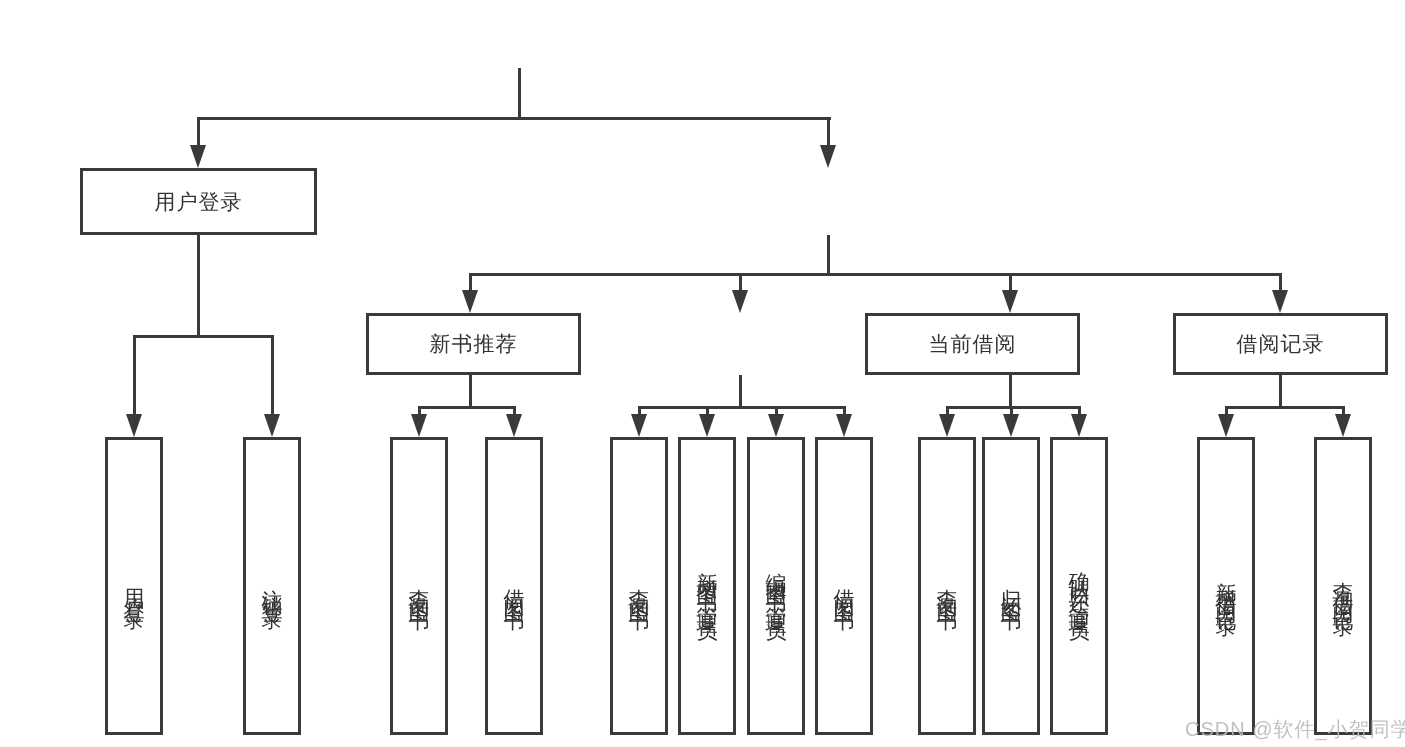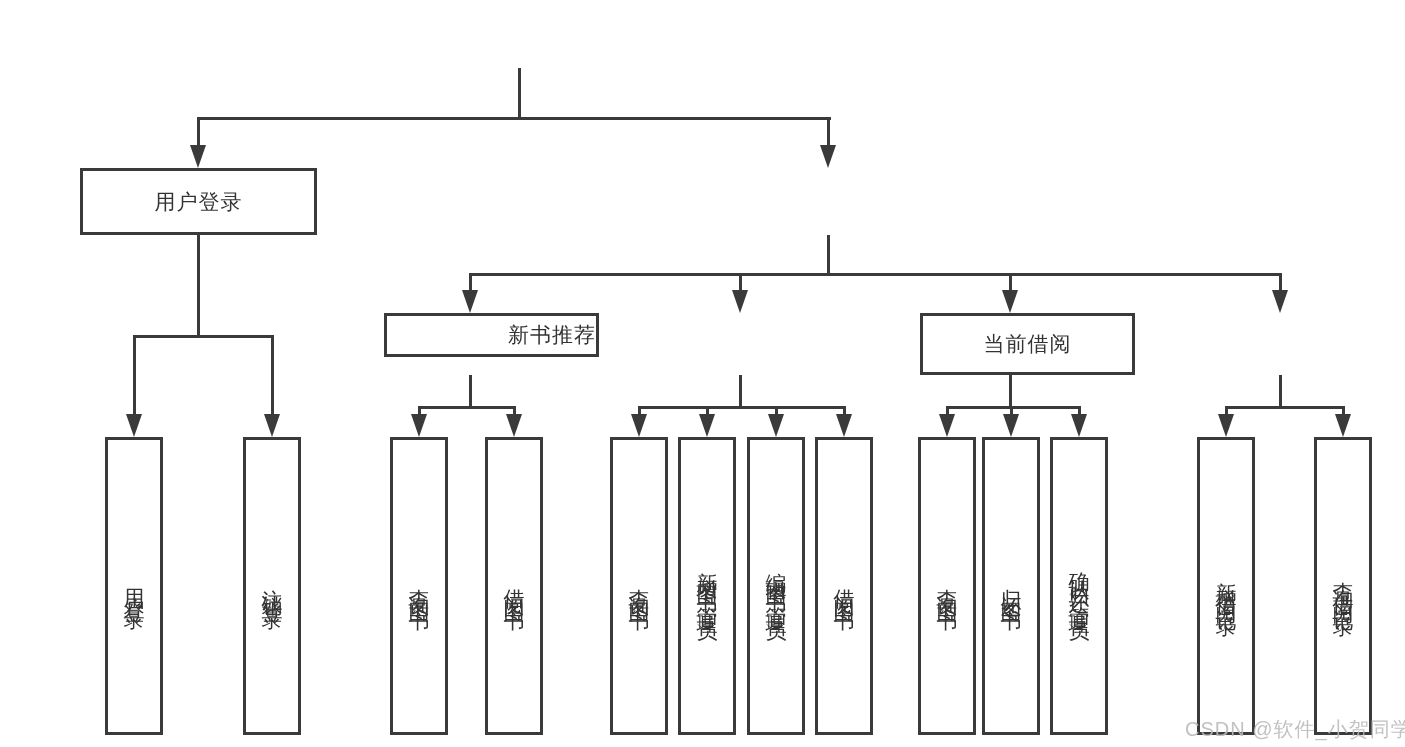--- a/index.html
+++ b/index.html
@@ -115,25 +115,28 @@
   <div class="vline" style="left:1225px; top:406px; height:12px;"></div>
   <div class="vline" style="left:1342px; top:406px; height:12px;"></div>
   <div class="arrow" style="left:1218px; top:414px;"></div>
   <div class="arrow" style="left:1335px; top:414px;"></div>
 
 
   <div class="box hbox" style="left:80px; top:168px; width:237px; height:67px;">
     <span>用户登录</span>
   </div>
 
-  <div class="box hbox" style="left:384px; top:313px; width:215px; height:44px;justify-content:flex-end;">
+  <div class="box hbox" style="left:366px; top:313px; width:215px; height:62px;">
     <span>新书推荐</span>
   </div>
-  <div class="box hbox" style="left:920px; top:313px; width:215px; height:62px;">
+  <div class="box hbox" style="left:865px; top:313px; width:215px; height:62px;">
     <span>当前借阅</span>
+  </div>
+  <div class="box hbox" style="left:1173px; top:313px; width:215px; height:62px;">
+    <span>借阅记录</span>
   </div>
 
   <div class="box leaf" style="left:105px; top:437px; width:58px; height:298px;">
     <span class="vtext">用户登录</span>
   </div>
   <div class="box leaf" style="left:243px; top:437px; width:58px; height:298px;">
     <span class="vtext">注销登录</span>
   </div>
 
   <div class="box leaf" style="left:390px; top:437px; width:58px; height:298px;">

